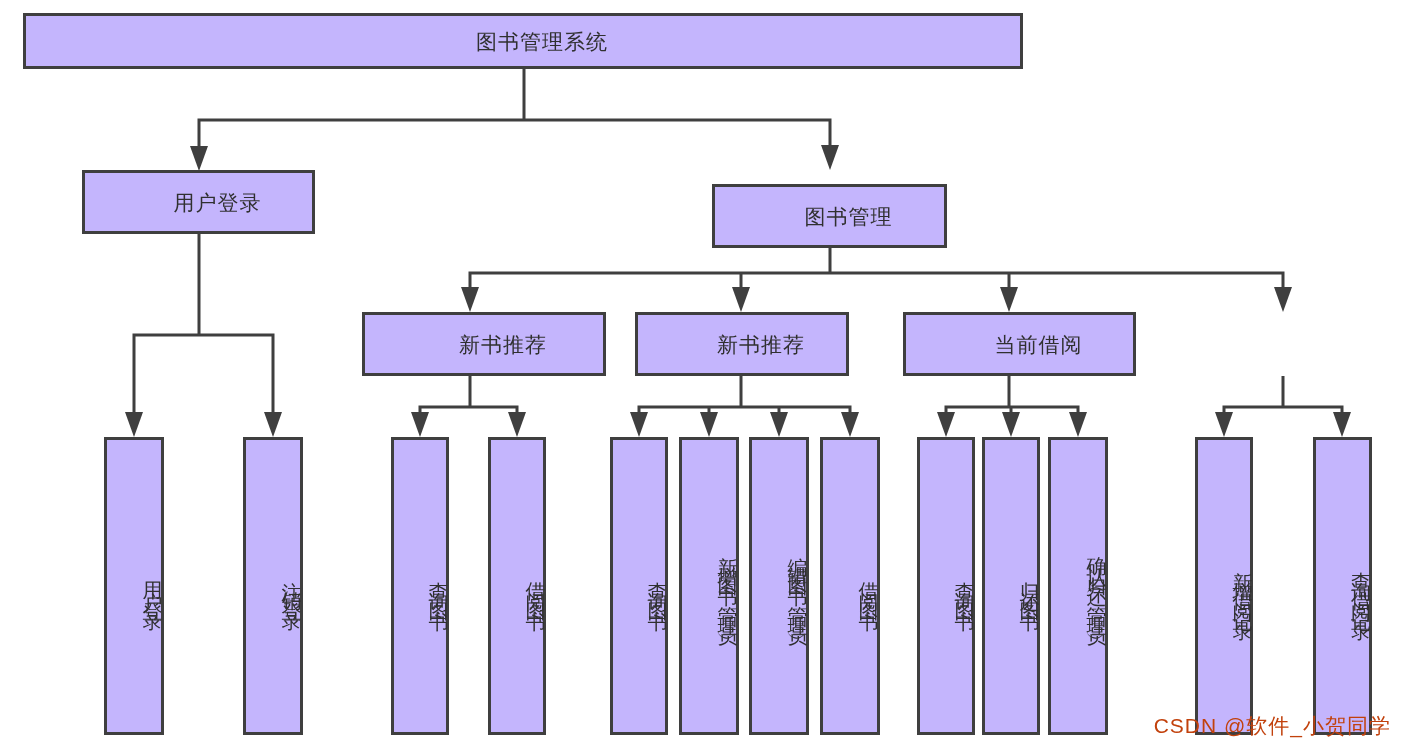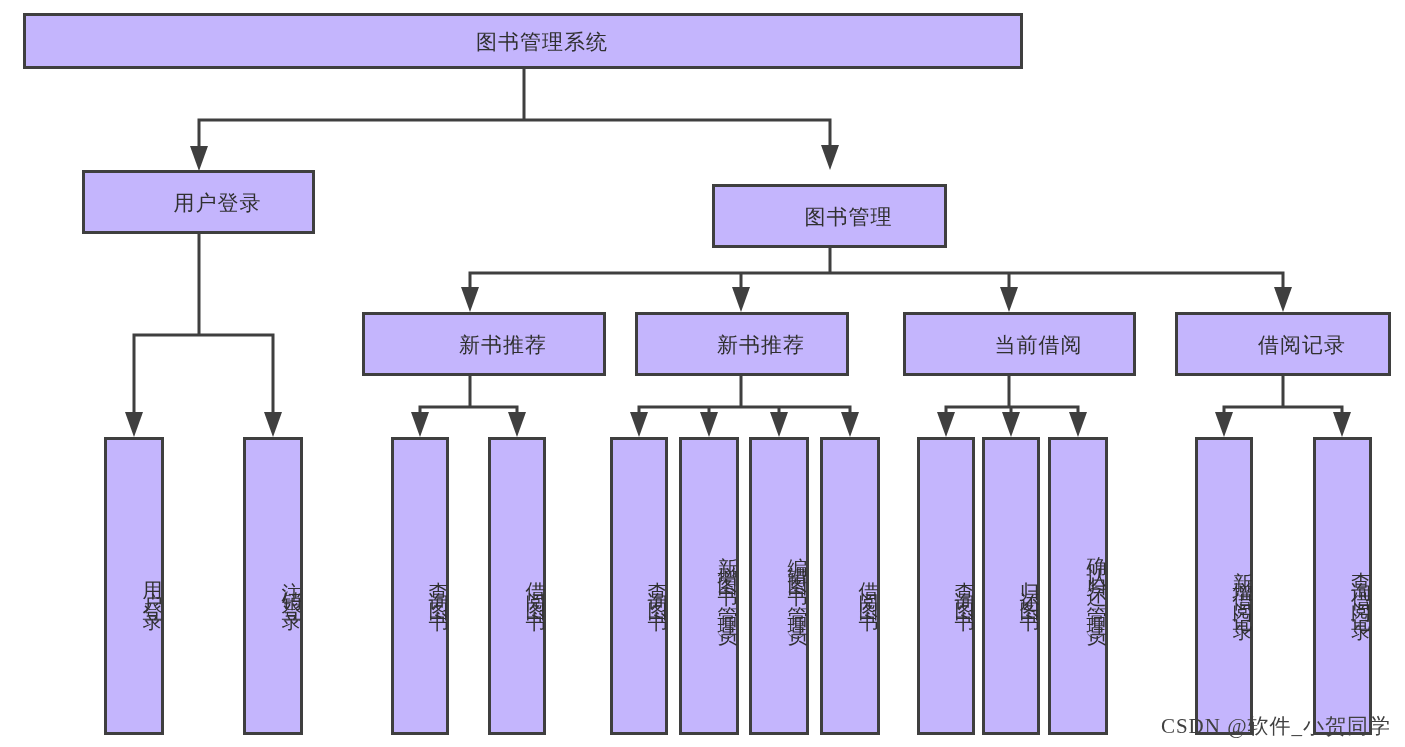--- a/index.html
+++ b/index.html
@@ -45,24 +45,23 @@
     font-size: 20px;
     letter-spacing: 10px;
     line-height: 1;
   }
   .watermark {
     position: absolute;
     right: 14px;
     bottom: 7px;
     font-size: 21px;
     letter-spacing: 1px;
-    color: #404040;
+    color: #c2410c;
     z-index: 3;
     white-space: nowrap;
-    font-family: Liberation Serif, serif;
   }
 </style>
 </head>
 <body>
 
 <div class="stage">
 
   <svg class="connectors" width="1405" height="747" viewBox="0 0 1405 747">
     <g stroke="#3f3f3f" stroke-width="3" fill="none">
 
@@ -119,23 +118,20 @@
 
   <div class="box h" style="left:362px; top:312px; width:244px; height:64px">
     <span>新书推荐</span>
   </div>
   <div class="box h" style="left:635px; top:312px; width:214px; height:64px">
     <span>新书推荐</span>
   </div>
   <div class="box h" style="left:903px; top:312px; width:233px; height:64px">
     <span>当前借阅</span>
   </div>
-  <div class="box h" style="left:1175px; top:312px; width:216px; height:64px">
-    <span>借阅记录</span>
-  </div>
 
   <div class="box v" style="left:104px; top:437px; width:60px; height:298px">
     <span>用户登录</span>
   </div>
   <div class="box v" style="left:243px; top:437px; width:60px; height:298px">
     <span>注销登录</span>
   </div>
 
   <div class="box v" style="left:391px; top:437px; width:58px; height:298px">
     <span>查询图书</span>

